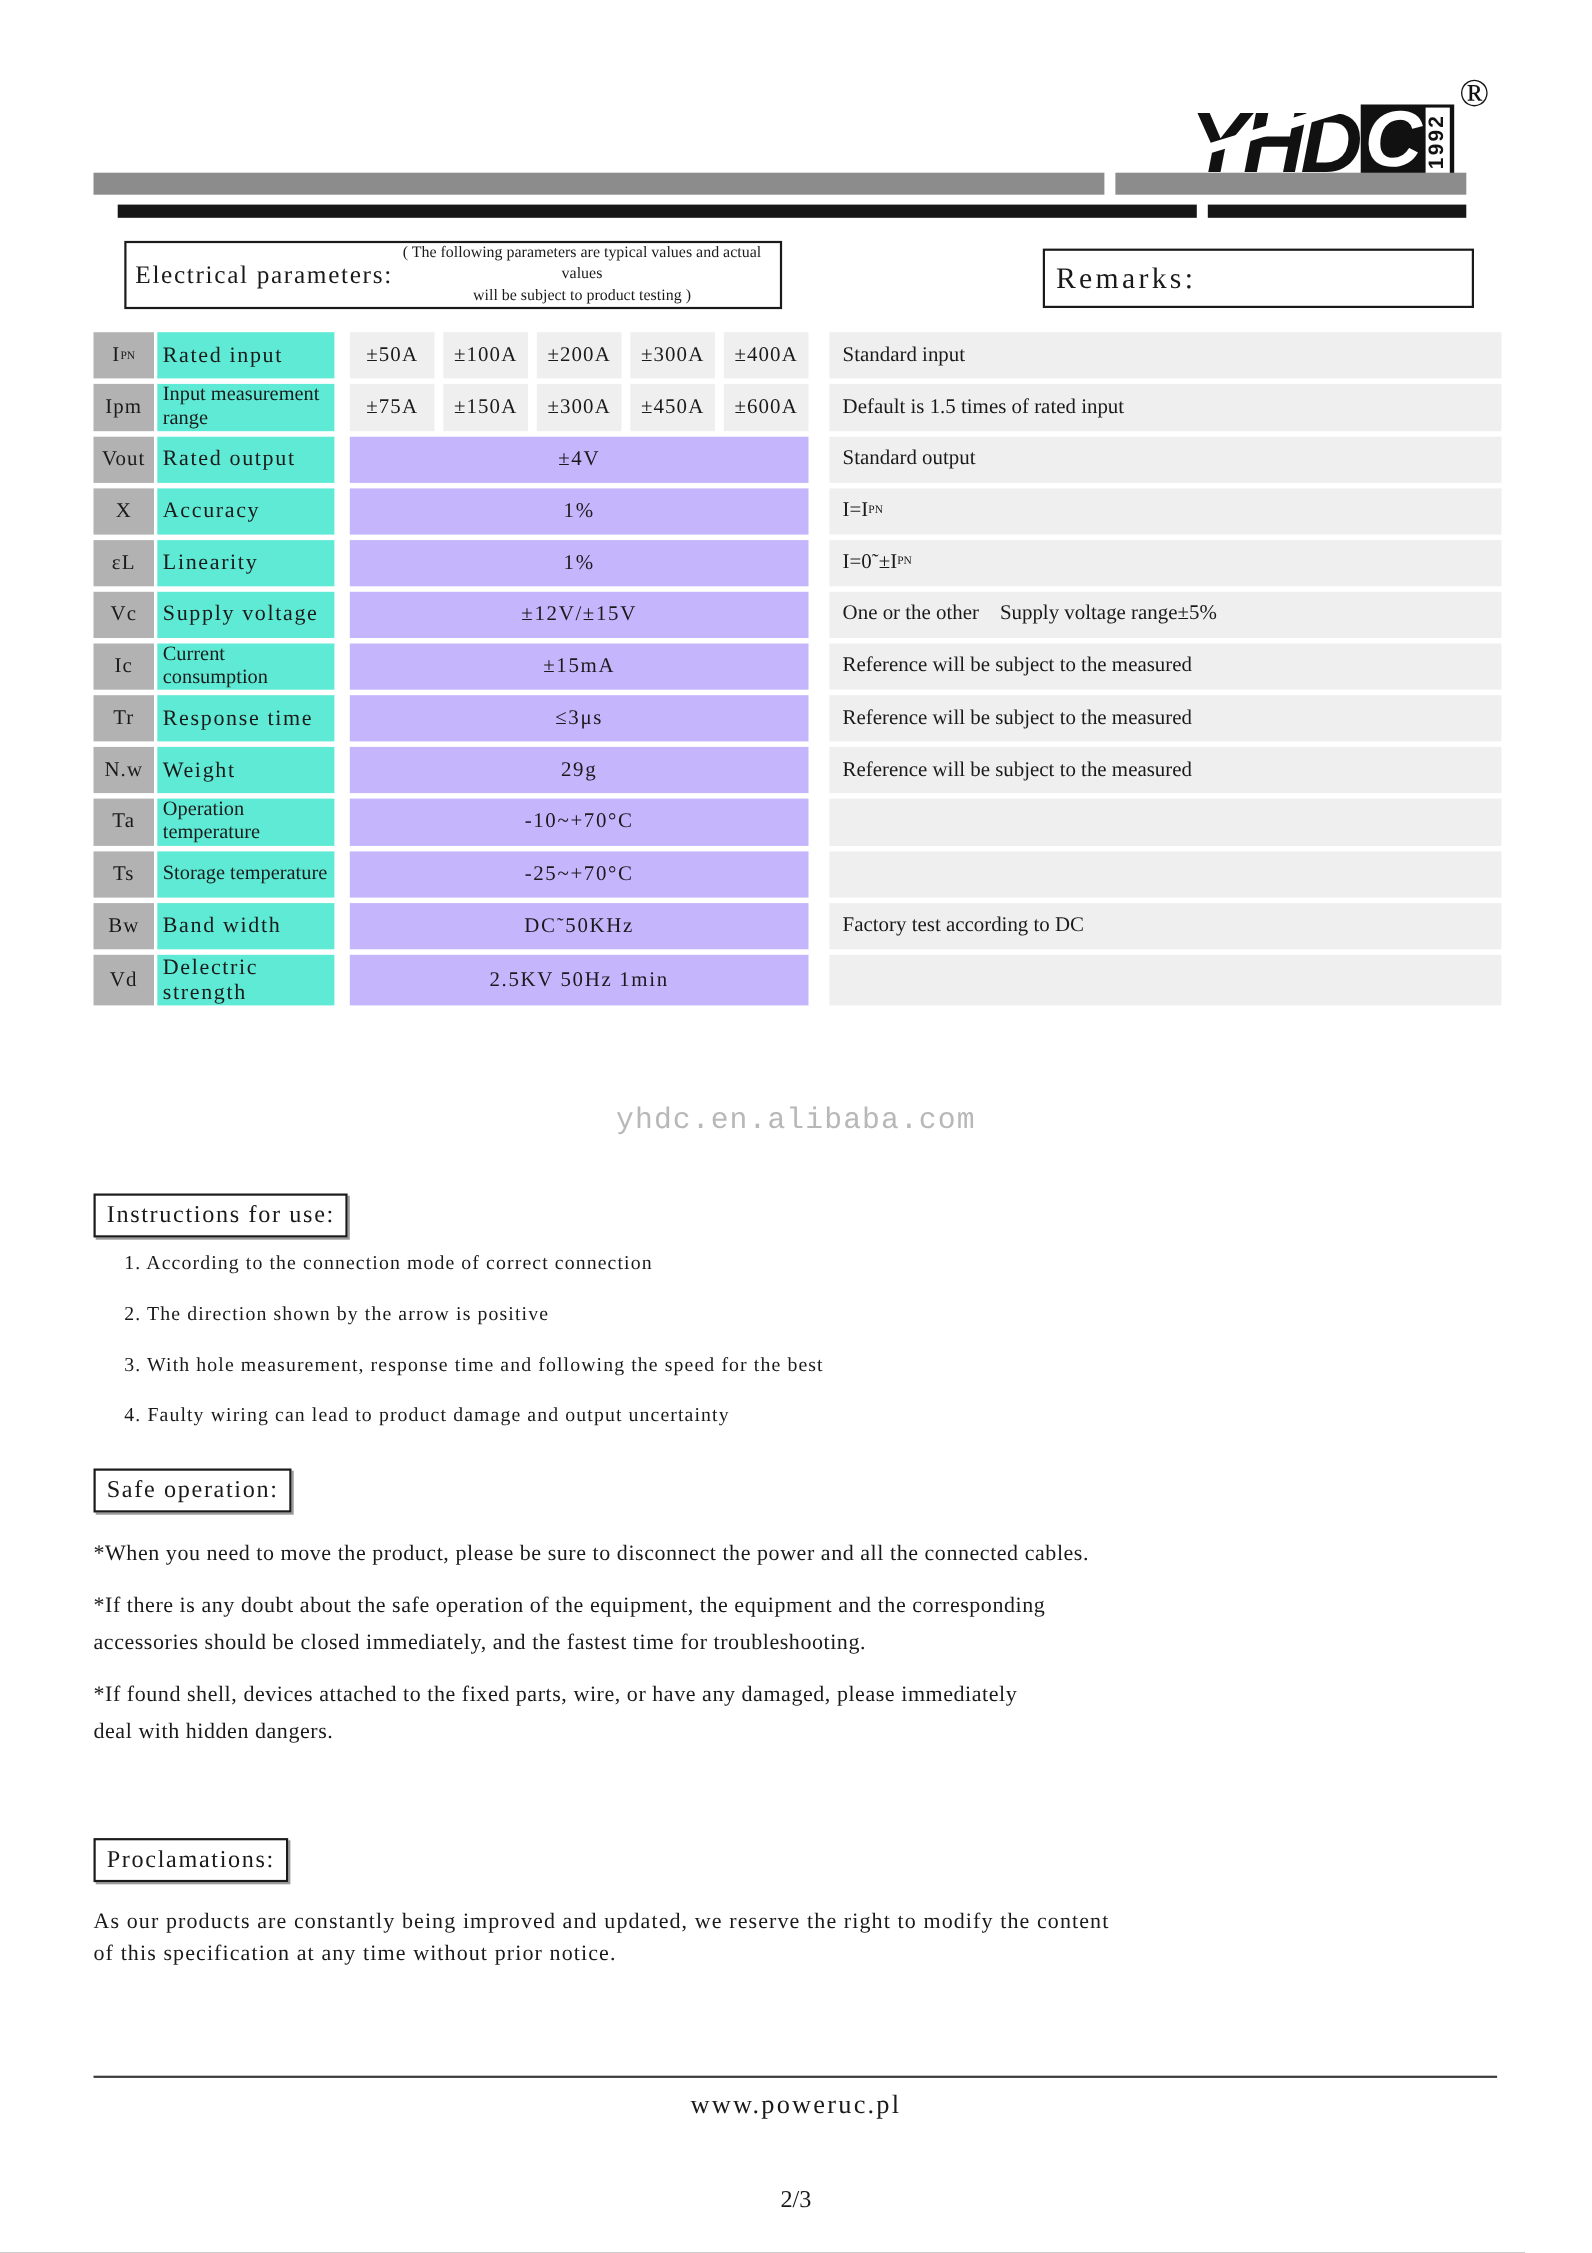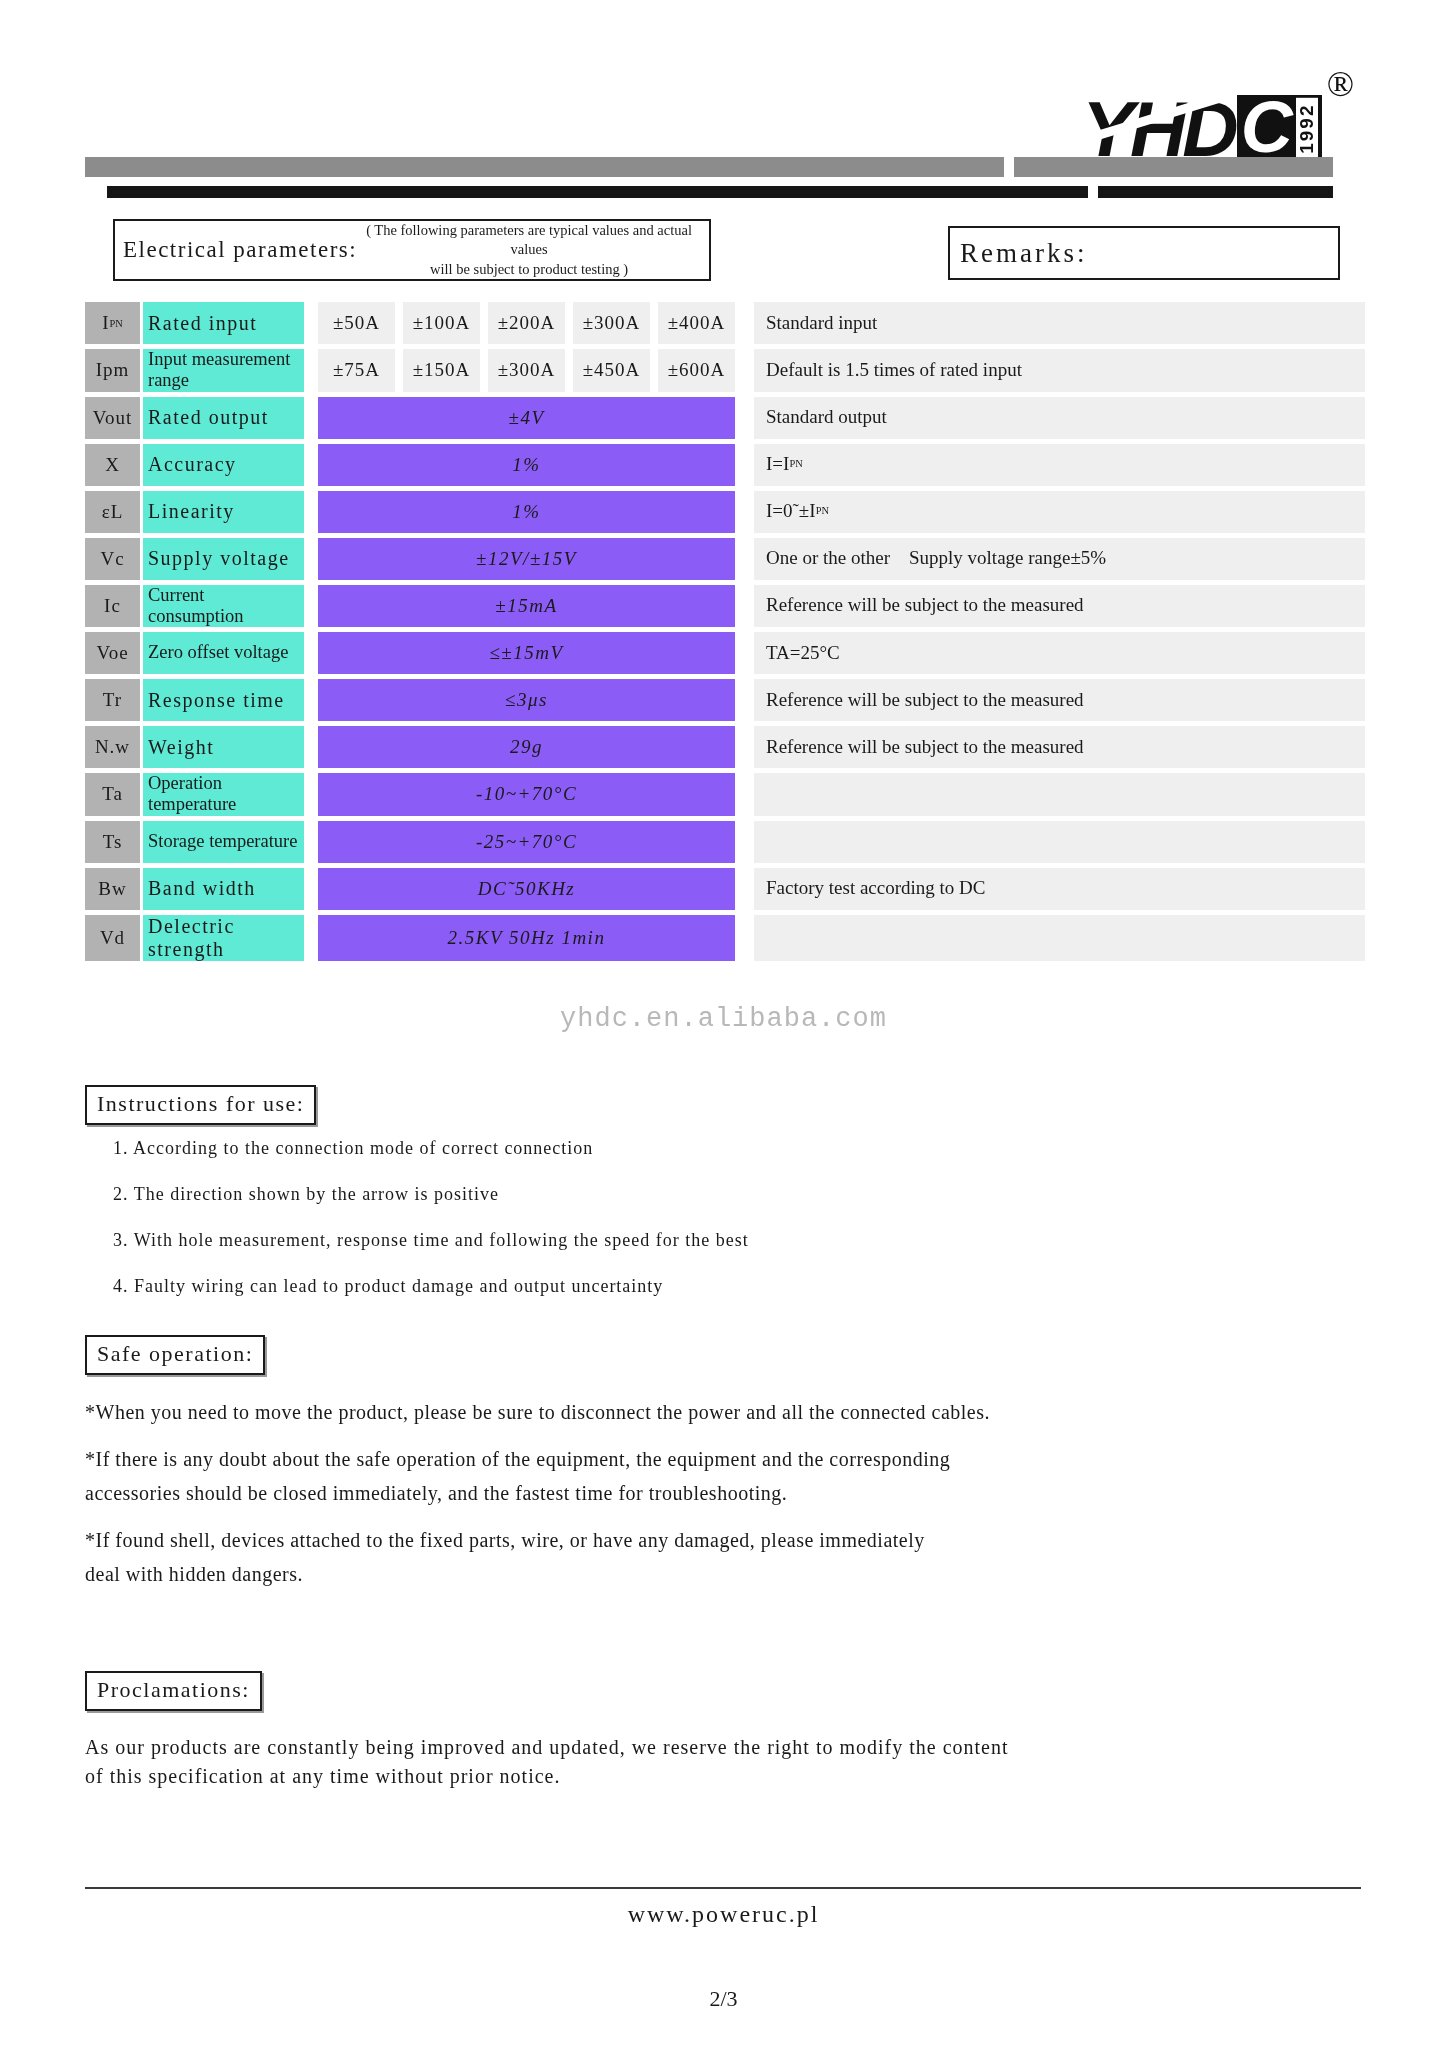--- a/index.html
+++ b/index.html
@@ -60,22 +60,22 @@
   .c-sym{width:55px;flex:none;background:#b2b2b2;display:flex;align-items:center;justify-content:center;
     font-size:19px;letter-spacing:1px;}
   .c-sym sub,{font-size:0.55em;}
   sub{font-size:0.55em;letter-spacing:0;}
   .c-name{width:154px;flex:none;background:#5eead4;margin-left:3px;margin-right:14px;
     display:flex;align-items:center;padding:0 2px 0 5px;font-size:20px;letter-spacing:1.5px;line-height:1.15;}
   .c-name.tight{font-size:18.5px;letter-spacing:0;}
   .c-vals{width:417px;flex:none;display:flex;gap:8px;margin-right:8px;}
   .vcell{flex:1;background:#efefef;display:flex;align-items:center;justify-content:center;
     font-size:19px;letter-spacing:1px;}
-  .c-val{width:417px;flex:none;background:#8b5cf6;display:flex;align-items:center;justify-content:center;
-    font-size:19px;letter-spacing:1.5px;margin-right:8px;font-style:italic;}
+  .c-val{width:417px;flex:none;background:#c4b5fd;display:flex;align-items:center;justify-content:center;
+    font-size:19px;letter-spacing:1.5px;margin-right:8px;}
   .c-rem{flex:1;background:#efefef;display:flex;align-items:center;padding-left:12px;
     font-size:19px;line-height:1.2;white-space:pre-wrap;margin-left:11px;}
 
   
   .watermark{position:absolute;left:0;width:100%;top:1004px;text-align:center;
     font-family:Liberation Mono, monospace;font-size:27px;color:#b8b8b8;letter-spacing:1px;}
 
   
   .box-label{position:absolute;border:2px solid #1a1a1a;background:#fff;
     font-size:22px;letter-spacing:1.5px;padding:4px 10px 6px;box-shadow:2px 2px 0 #9a9a9a;}
@@ -190,26 +190,20 @@
     </div>
 
     <div class="prow">
       <div class="c-sym">Ic</div>
       <div class="c-name tight">Current consumption</div>
       <div class="c-val">±15mA</div>
       <div class="c-rem">Reference will be subject to the measured</div>
     </div>
 
 
-    <div class="prow">
-      <div class="c-sym">Voe</div>
-      <div class="c-name tight">Zero offset voltage</div>
-      <div class="c-val">≤±15mV</div>
-      <div class="c-rem">TA=25°C</div>
-    </div>
 
     <div class="prow">
       <div class="c-sym">Tr</div>
       <div class="c-name">Response time</div>
       <div class="c-val">≤3μs</div>
       <div class="c-rem">Reference will be subject to the measured</div>
     </div>
 
     <div class="prow">
       <div class="c-sym">N.w</div>

